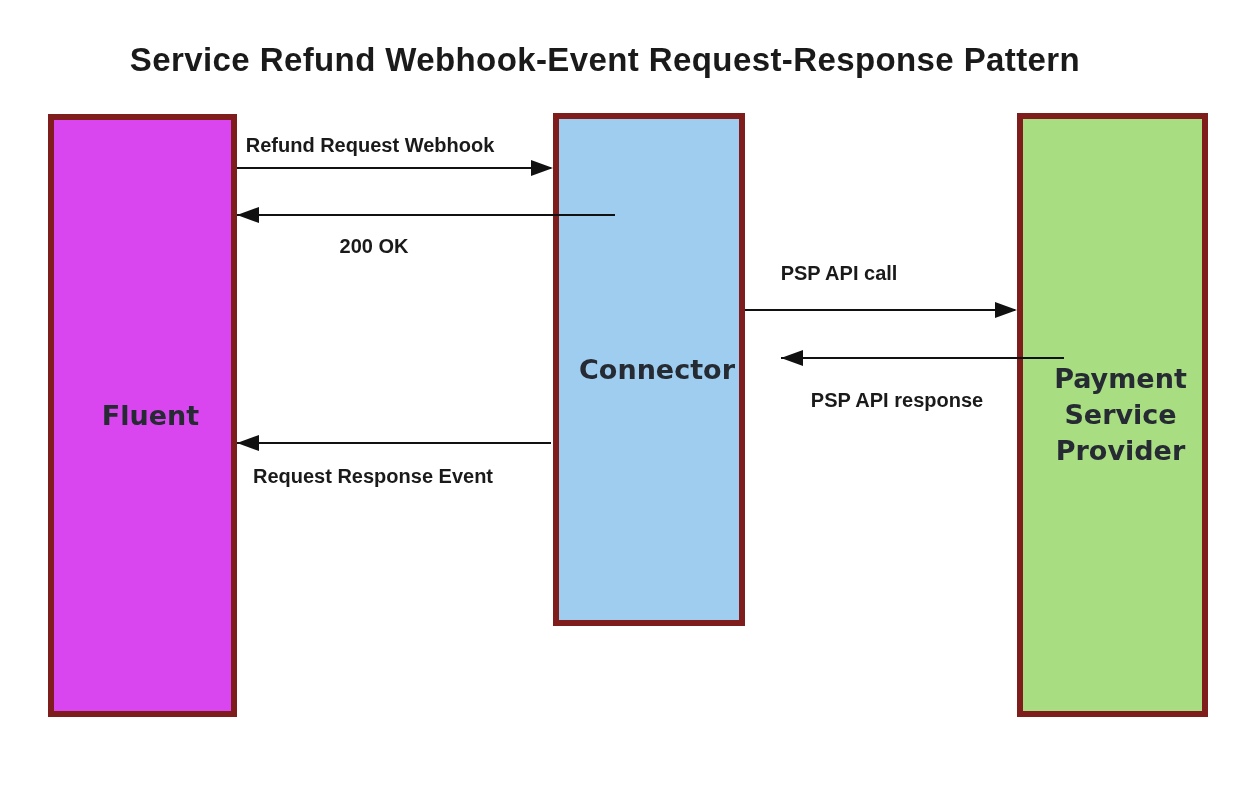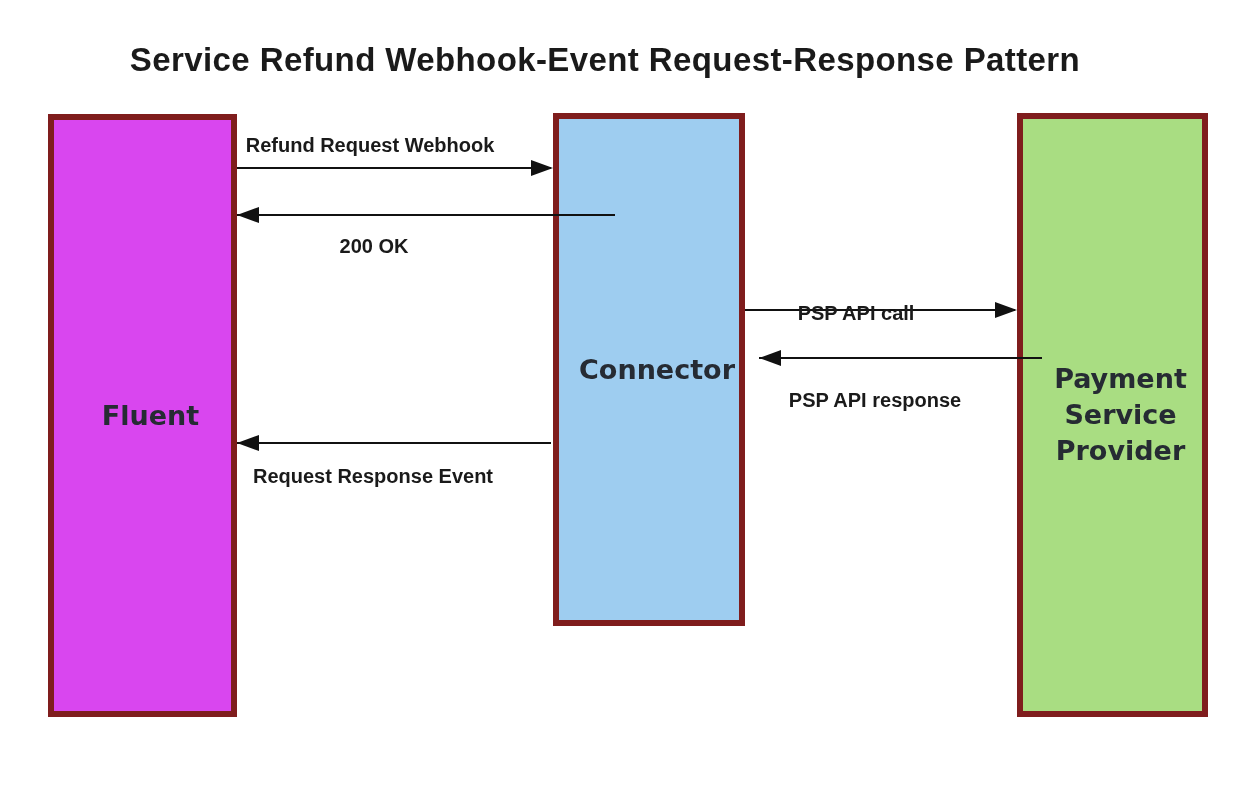--- a/index.html
+++ b/index.html
@@ -40,21 +40,21 @@
     font-size: 27px;
     line-height: 36px;
     color: #262b33;
     text-align: center;
     width: 172px;
   }
   .msg { position: absolute; height: 16px; }
   #m0 { left: 237px; top: 160px; width: 316px; }
   #m1 { left: 237px; top: 207px; width: 380px; }
   #m2 { left: 745px; top: 302px; width: 272px; }
-  #m3 { left: 759px; top: 350px; width: 285px; }
+  #m3 { left: 781px; top: 350px; width: 285px; }
   #m4 { left: 237px; top: 435px; width: 316px; }
   .msg .line {
     position: absolute;
     left: 0; right: 2px;
     top: 7px; height: 2px;
     background: #111111;
   }
   .msg .head {
     position: absolute;
     top: 0;
@@ -67,21 +67,21 @@
   .msg .lbl {
     position: absolute;
     transform: translate(-50%, -50%);
     font-weight: 700;
     font-size: 20px;
     color: #1a1a1a;
     white-space: nowrap;
   }
   #m0 .lbl { left: 133px; top: -15px; }
   #m1 .lbl { left: 137px; top: 39px; }
-  #m2 .lbl { left: 111px; top: -29px; margin-top: 40px; }
+  #m2 .lbl { left: 94px; top: -29px; }
   #m3 .lbl { left: 116px; top: 50px; }
   #m4 .lbl { left: 136px; top: 41px; }
 </style>
 </head>
 <body>
 
 <div class="canvas">
 
   <div class="title">Service Refund Webhook-Event Request-Response Pattern</div>
 

